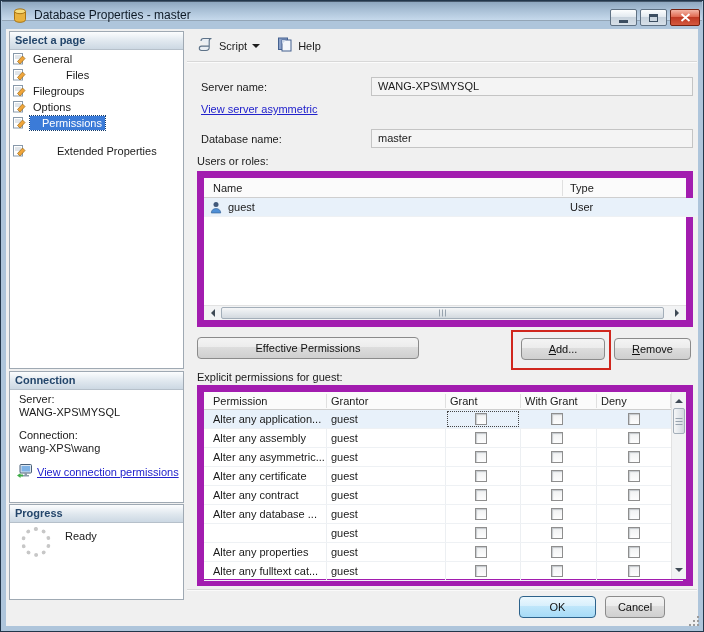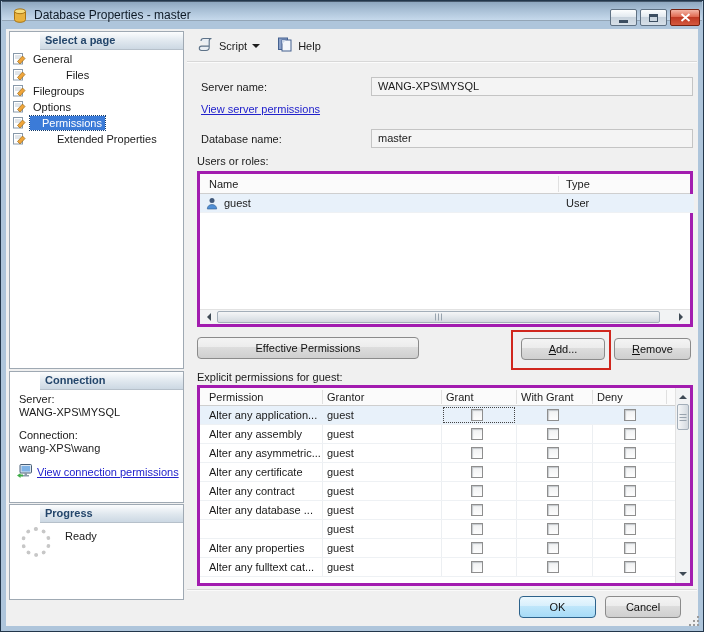--- a/index.html
+++ b/index.html
@@ -18,21 +18,21 @@
   .title-text { position:absolute; left:32px; top:0; line-height:27px; font-size:12px; color:#0e1a26; }
   .win-btn { position:absolute; top:7px; height:17px; border:1px solid #5f7183; border-radius:2px;
     background:linear-gradient(180deg,#fdfefe 0%,#e3eaf0 45%,#c8d3dd 50%,#d7e0e8 100%);
     display:flex; align-items:center; justify-content:center; }
   .win-btn.close { background:linear-gradient(180deg,#f4b5a5 0%,#e06a52 45%,#c03a24 50%,#d4593f 100%); border-color:#77210f; }
   .glyph-min { width:9px; height:3px; background:#3c4e61; margin-top:7px; }
   .glyph-max { width:9px; height:8px; border:1px solid #3c4e61; border-top-width:3px; background:transparent; }
   .client { position:absolute; left:5px; top:28px; right:5px; bottom:5px; background:#f0f0f0; }
 
   
-  .side-box { position:absolute; background:#fff; border:1px solid #9fa9b3;padding-left:30px; }
+  .side-box { position:absolute; background:#fff; border:1px solid #9fa9b3; }
   .side-header { height:18px; line-height:17px; padding-left:5px; font-weight:bold; color:#24466b;
     background:linear-gradient(180deg,#fcfdfe 0%,#dfe7ee 55%,#ccd8e3 100%); border-bottom:1px solid #b6c0ca; }
   .tree-item { position:absolute; left:12px; height:16px; width:164px; display:flex; align-items:center; gap:4px; cursor:default; }
   .tree-label { padding:0 3px; line-height:14px; }
   .tree-label.selected { background:#3b7bd8; color:#fff; outline:1px dotted #123a6b; outline-offset:0;padding-left:12px; }
   .conn-line { position:absolute; left:18px; white-space:nowrap; }
   .link { color:#2222cc; text-decoration:underline; cursor:pointer; white-space:nowrap; }
   .spinner { position:absolute; left:20px; top:526px; width:30px; height:30px; border:4px dotted #c7c7c7; border-radius:50%; }
 
   
@@ -40,21 +40,21 @@
   .tool-group { display:flex; align-items:center; gap:5px; padding:2px 4px; cursor:pointer; }
   .caret-down { width:0; height:0; border:4px solid transparent; border-top-color:#1d1d1d; margin-top:4px; }
   .toolbar-sep { position:absolute; left:186px; top:60px; width:510px; height:1px; background:#d8d8d8; box-shadow:0 1px 0 #fbfbfb; }
 
   
   .lbl { position:absolute; white-space:nowrap; }
   .field { position:absolute; left:370px; width:322px; height:19px; background:#f4f4f4;
     border:1px solid #c4c4c4; line-height:17px; padding-left:6px; }
 
   
-  .gridbox { position:absolute; background:#fff; border:3px solid #a21caf; }
+  .gridbox { position:absolute; background:#fff; border:7px solid #a21caf; }
   .grid-header { position:absolute; left:0; right:0; top:0; background:#fbfbfb; border-bottom:1px solid #cfcfcf; }
   .hcell { position:absolute; top:0; line-height:18px; color:#1a1a1a; white-space:nowrap; }
   .vsep { position:absolute; top:2px; width:1px; background:#e0e0e0; }
   .colline { position:absolute; width:1px; background:#eceff2; }
   .row { position:absolute; left:0; height:19px; line-height:19px; border-bottom:1px solid #eef1f4; }
   .row.hl { background:#e8f1fa; }
   .celltext { position:absolute; top:0; white-space:nowrap; }
   .cb { position:absolute; top:3px; width:12px; height:12px; border:1px solid #8e8e8e;
     background:linear-gradient(180deg,#f0f1f2,#fdfdfd); box-shadow:inset 1px 1px 1px rgba(110,120,130,.35); }
   .focus-rect { position:absolute; border:1px dotted #444; }
@@ -159,21 +159,21 @@
   </div>
   <div class="tree-item" style="top:114px;">
     <span><svg width="13" height="13" viewBox="0 0 13 13">
           <rect x="0.5" y="1.5" width="9" height="10.5" fill="#fff" stroke="#8899aa"></rect>
           <line x1="2" y1="4" x2="8" y2="4" stroke="#c3ccd5"></line>
           <line x1="2" y1="6" x2="8" y2="6" stroke="#c3ccd5"></line>
           <path d="M4.5 9.5 L9.5 4 L12 6.5 L7 12 z" fill="#f0a53a" stroke="#996a19" stroke-width="0.7"></path>
         </svg></span>
     <span class="tree-label selected">Permissions</span>
   </div>
-  <div class="tree-item" style="top:130px;gap:28px;">
+  <div class="tree-item" style="top:142px;gap:28px;">
     <span><svg width="13" height="13" viewBox="0 0 13 13">
           <rect x="0.5" y="1.5" width="9" height="10.5" fill="#fff" stroke="#8899aa"></rect>
           <line x1="2" y1="4" x2="8" y2="4" stroke="#c3ccd5"></line>
           <line x1="2" y1="6" x2="8" y2="6" stroke="#c3ccd5"></line>
           <path d="M4.5 9.5 L9.5 4 L12 6.5 L7 12 z" fill="#f0a53a" stroke="#996a19" stroke-width="0.7"></path>
         </svg></span>
     <span class="tree-label">Extended Properties</span>
   </div>
 
   <div class="side-box" style="left:8px;top:370px;width:175px;height:132px;">
@@ -220,21 +220,21 @@
         </svg>
       </span>
       <span>Help</span>
     </div>
   </div>
   <div class="toolbar-sep"></div>
 
   <div class="lbl" style="left:200px;top:80px;">Server name:</div>
   <div class="field" style="top:76px;">WANG-XPS\MYSQL</div>
 
-  <a class="link" style="position:absolute;left:200px;top:102px;">View server permissions</a>
+  <a class="link" style="position:absolute;left:200px;top:102px;">View server asymmetric</a>
 
   <div class="lbl" style="left:200px;top:132px;">Database name:</div>
   <div class="field" style="top:128px;">master</div>
 
   <div class="lbl" style="left:196px;top:154px;">Users or roles:</div>
 
   <div class="gridbox" style="left:196px;top:170px;width:496px;height:156px;">
     <div class="grid-header" style="height:20px;">
       <span class="hcell" style="left:9px;line-height:20px;">Name</span>
       <span class="hcell" style="left:366px;line-height:20px;">Type</span>
@@ -353,16 +353,16 @@
       <span class="tri up"></span>
       <span class="tri down"></span>
       <div class="thumb v" style="left:1px;top:16px;width:12px;height:26px;">
         <span class="grip-h"></span>
       </div>
     </div>
   </div>
 
   <div class="footer-line"></div>
   <div class="btn default" style="left:518px;top:595px;width:77px;">OK</div>
-  <div class="btn" style="left:604px;top:595px;width:76px;">Cancel</div>
+  <div class="btn" style="left:604px;top:595px;width:60px;">Cancel</div>
   <div class="resize-grip"></div>
 
 </div>
 
 </body></html>

